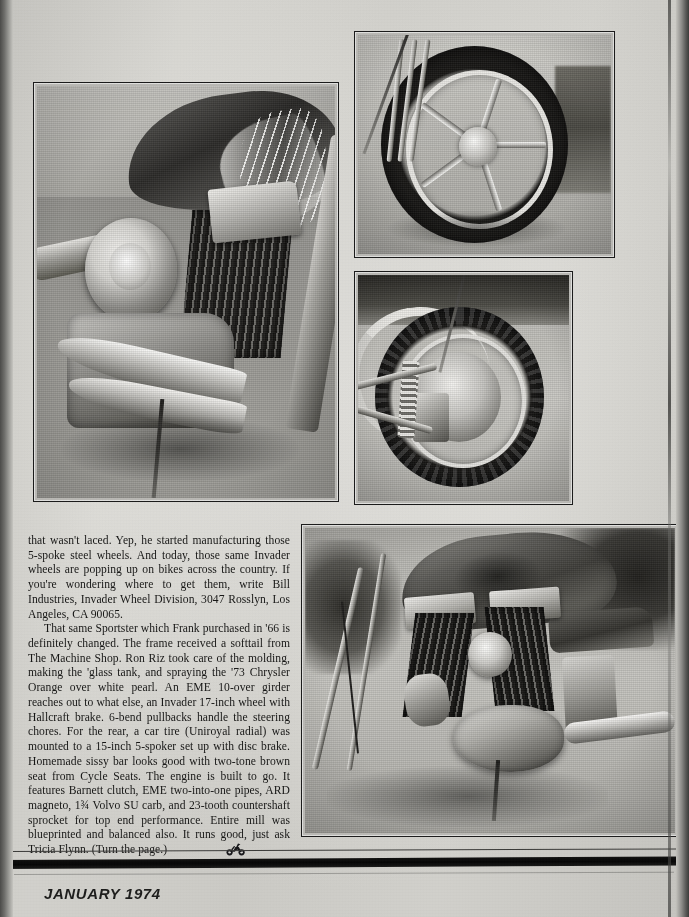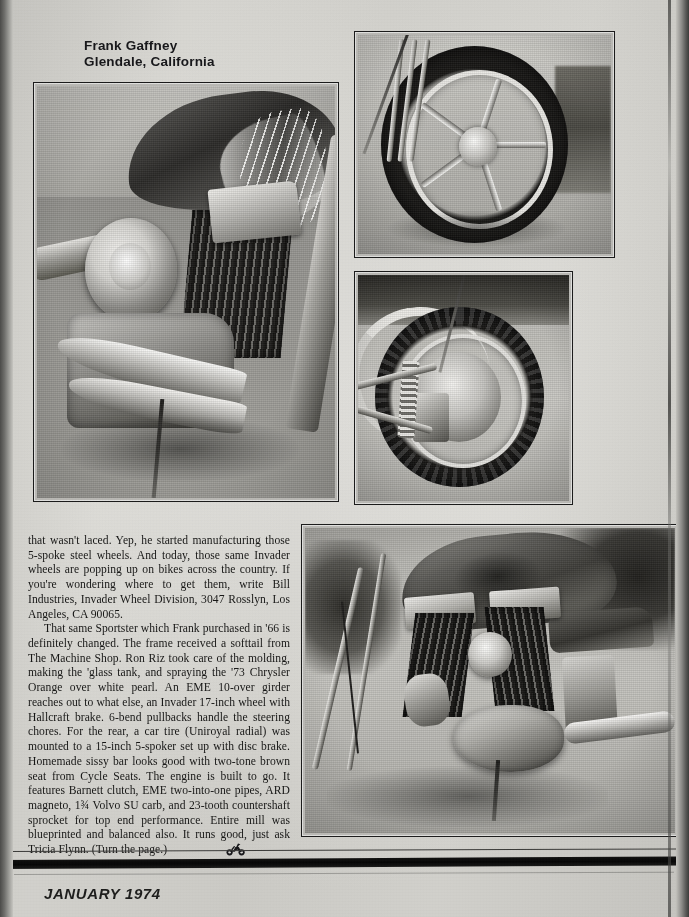--- a/index.html
+++ b/index.html
@@ -354,22 +354,20 @@
     color: #1d1d1c;
     margin-left: 35px;
   }
 </style>
 </head>
 <body>
 
 <div id="page">
   <div class="paper"></div>
 
-  <div id="byline">Frank Gaffney
-Glendale, California</div>
 
   <div class="photo" id="photo-engine-left">
     <div class="inner">
       <div class="scene">
         <div class="pl-sky"></div>
         <div class="pl-handle"></div>
         <div class="pl-tank"></div>
         <div class="pl-flame"></div>
         <div class="pl-pinstripe"></div>
         <div class="pl-cyl"></div>

